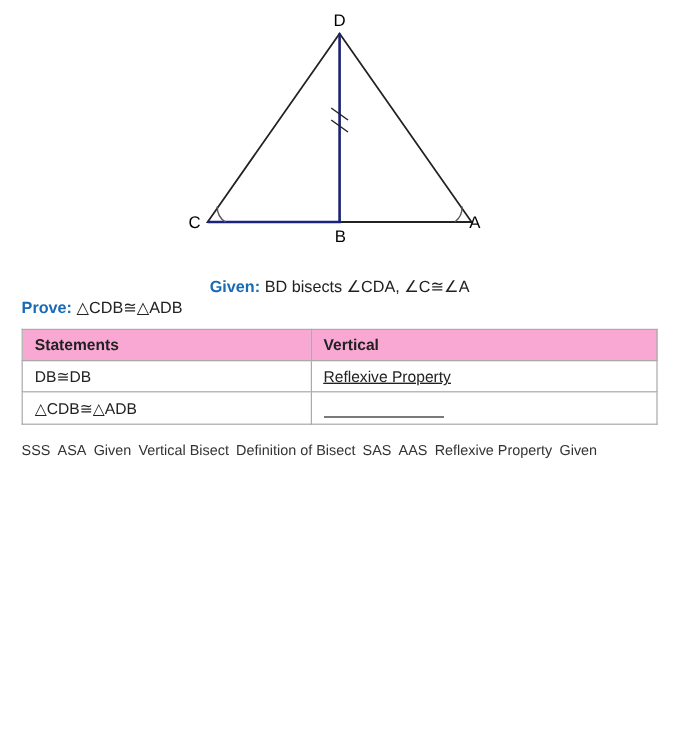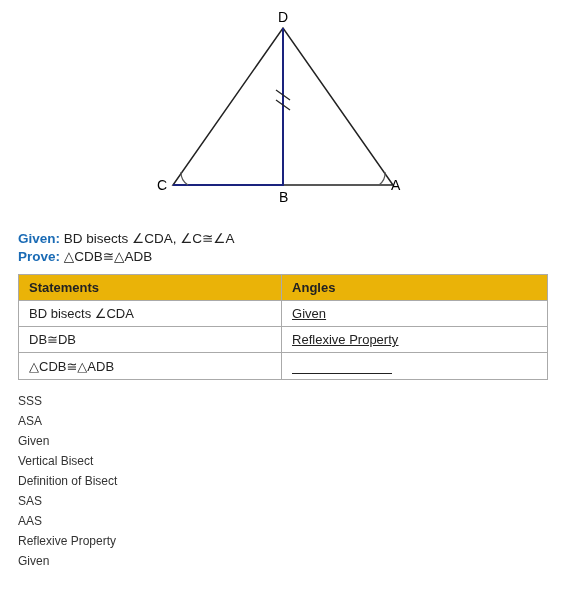--- a/index.html
+++ b/index.html
@@ -30,20 +30,21 @@
       background: #fff;
     }
 
     
     .given-prove {
       padding: 6px 18px 4px 18px;
     }
     .given-line {
       margin-bottom: 2px;
       font-size: 13.5px;
+      text-align: center;
     }
     .given-line .label {
       font-weight: bold;
       color: #1a6bb5;
     }
     .prove-line {
       font-size: 13.5px;
       margin-bottom: 6px;
     }
     .prove-line .label {
@@ -59,21 +60,21 @@
       font-size: 13px;
     }
     .proof-table th, .proof-table td {
       border: 1px solid #aaa;
       padding: 5px 10px;
       text-align: left;
       vertical-align: bottom;
     }
     .proof-table th {
       font-weight: bold;
-      background: #eab308;
+      background: #f9a8d4;
     }
     .proof-table td.reason-cell {
       text-decoration: underline;
       color: #222;
     }
     .proof-table td.reason-cell.blank {
       min-width: 110px;
     }
 
     
@@ -85,21 +86,20 @@
       font-size: 12px;
       color: #444;
       margin-bottom: 4px;
     }
     .word-bank-items {
       display: flex;
       flex-wrap: wrap;
       gap: 6px;
       font-size: 12px;
       color: #222;
-      flex-direction: column;
     }
     .word-bank-item {
       cursor: pointer;
       color: #333;
     }
   </style>
 </head>
 <body>
 
 <div class="page">
@@ -136,28 +136,24 @@
     <div class="prove-line">
       <span class="label">Prove:</span>
       <span>△CDB≅△ADB</span>
     </div>
   </div>
 
   <table class="proof-table">
     <thead>
       <tr>
         <th>Statements</th>
-        <th>Angles</th>
+        <th>Vertical</th>
       </tr>
     </thead>
     <tbody id="table-body">
-    <tr>
-          <td>BD bisects ∠CDA</td>
-          <td class="reason-cell"><span style="text-decoration: underline;">Given</span></td>
-        </tr>
         <tr>
           <td>DB≅DB</td>
           <td class="reason-cell"><span style="text-decoration: underline;">Reflexive Property</span></td>
         </tr>
         <tr>
           <td>△CDB≅△ADB</td>
           <td class="reason-cell blank"><span style="display: inline-block; min-width: 100px; border-bottom: 1px solid rgb(34, 34, 34);">&nbsp;</span></td>
         </tr>
       </tbody>
   </table>

